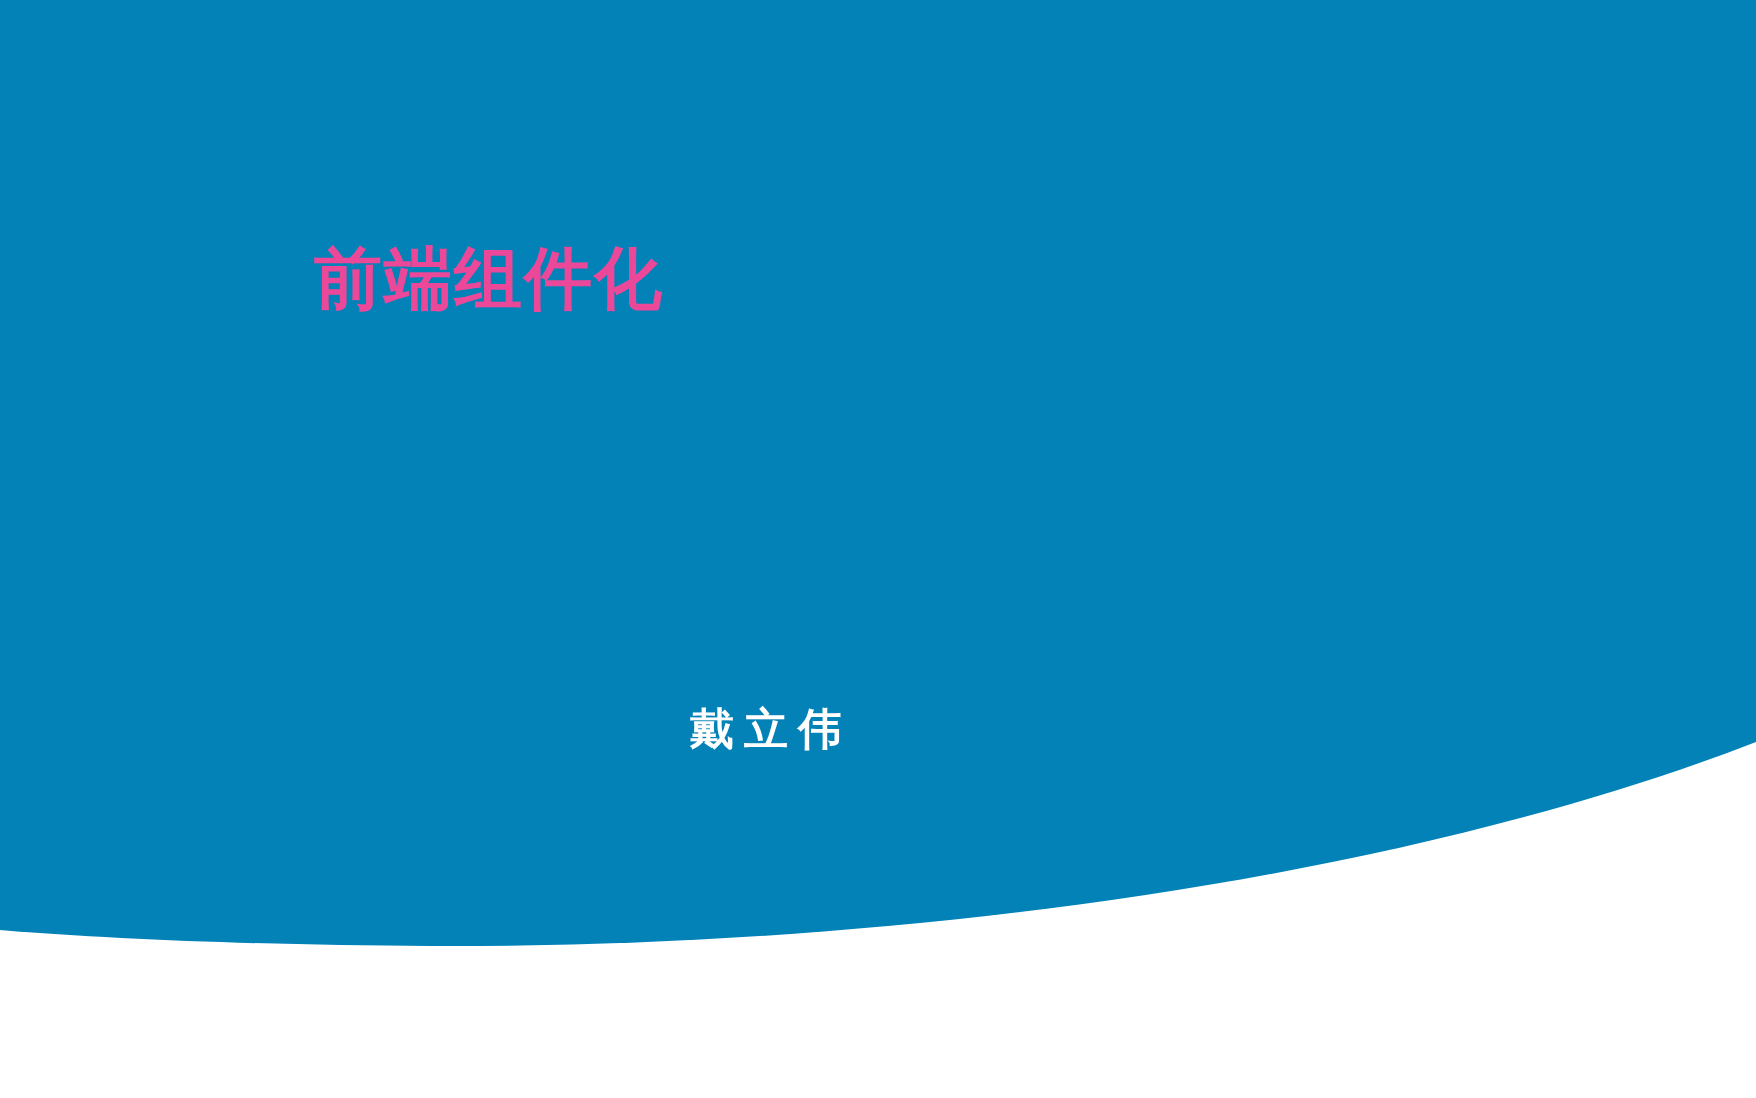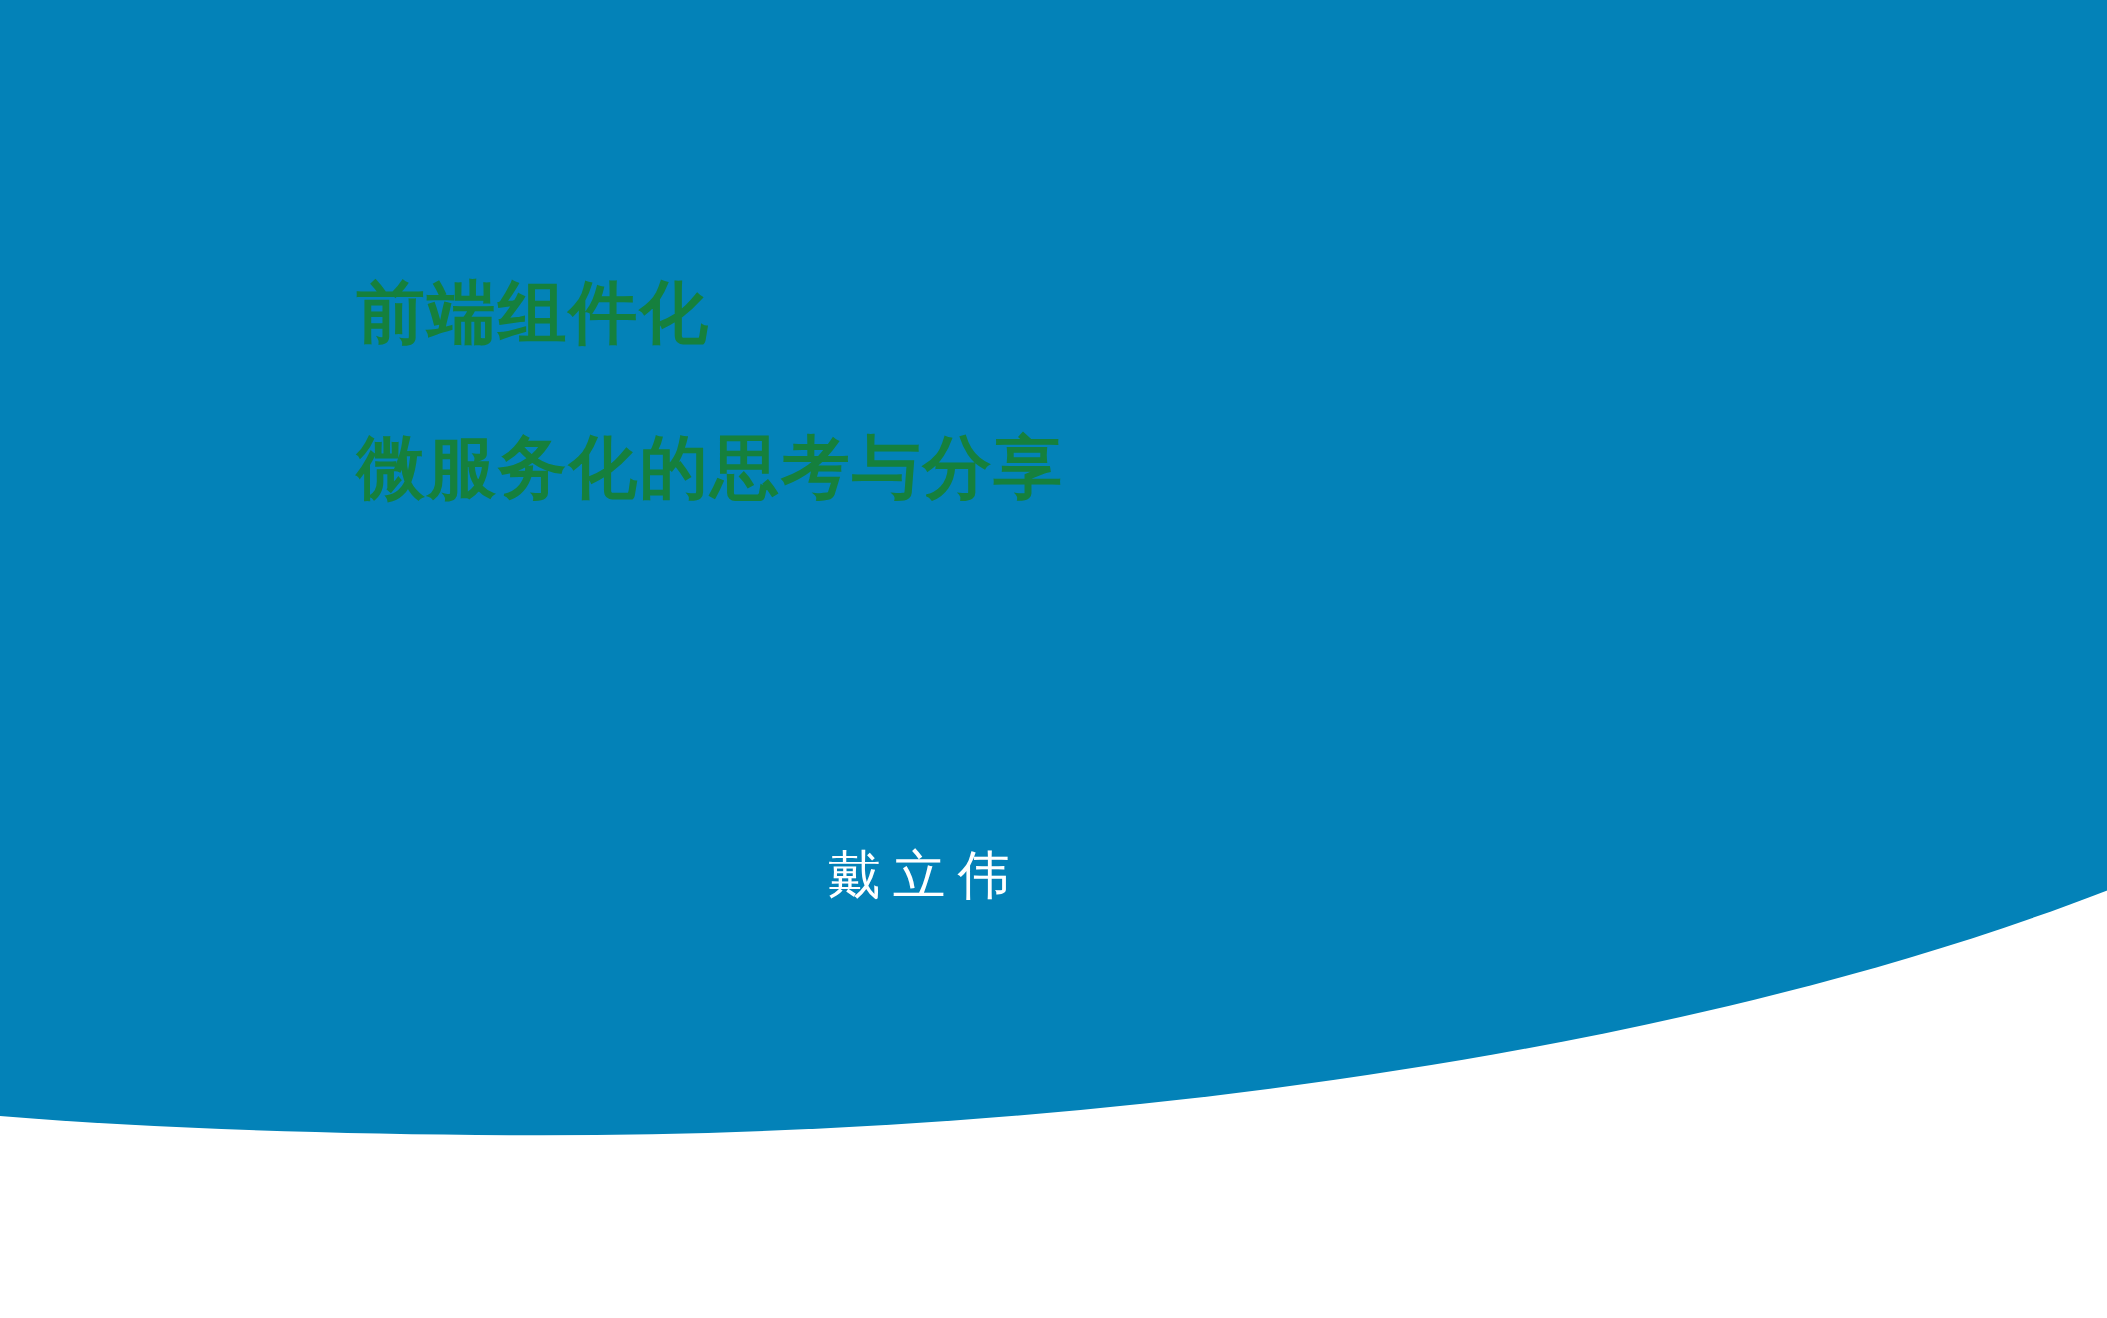--- a/index.html
+++ b/index.html
@@ -32,55 +32,54 @@
     width: 1756px;
     height: 1098px;
   }
   .title-block {
     position: absolute;
     left: 296px;
     top: 196px;
     width: 1200px;
   }
   .title-line {
-    color: #15803d;
+    color: #ec4899;
     font-family: "Liberation Sans", "DejaVu Sans", sans-serif;
     font-weight: bold;
-    font-size: 57px;
+    font-size: 68px;
     line-height: 128px;
     letter-spacing: 2px;
     white-space: nowrap;
-    margin: 1px;
+    margin: 18px;
   }
   .author {
     position: absolute;
     left: 690px;
     top: 700px;
     color: #ffffff;
     font-family: "Liberation Serif", "DejaVu Serif", serif;
-    font-weight: normal;
+    font-weight: bold;
     font-size: 44px;
     letter-spacing: 10px;
     line-height: 60px;
     white-space: nowrap;
   }
 </style>
 </head>
 <body>
 
 <div class="slide">
 
   <svg class="bg-shape" viewBox="0 0 1756 1098" preserveAspectRatio="none" xmlns="http://www.w3.org/2000/svg">
     <rect x="0" y="0" width="1756" height="1098" fill="#ffffff"></rect>
     <path d="M 0 0 L 1756 0 L 1756 742 C 1400 880 900 948 430 946 C 270 945 120 940 0 930 Z" fill="#0382b8"></path>
   </svg>
 
   <div class="content">
 
     <div class="title-block">
       <div class="title-line">前端组件化</div>
-      <div class="title-line">微服务化的思考与分享</div>
     </div>
 
     <div class="author">戴立伟</div>
 
   </div>
 </div>
 
 </body></html>

